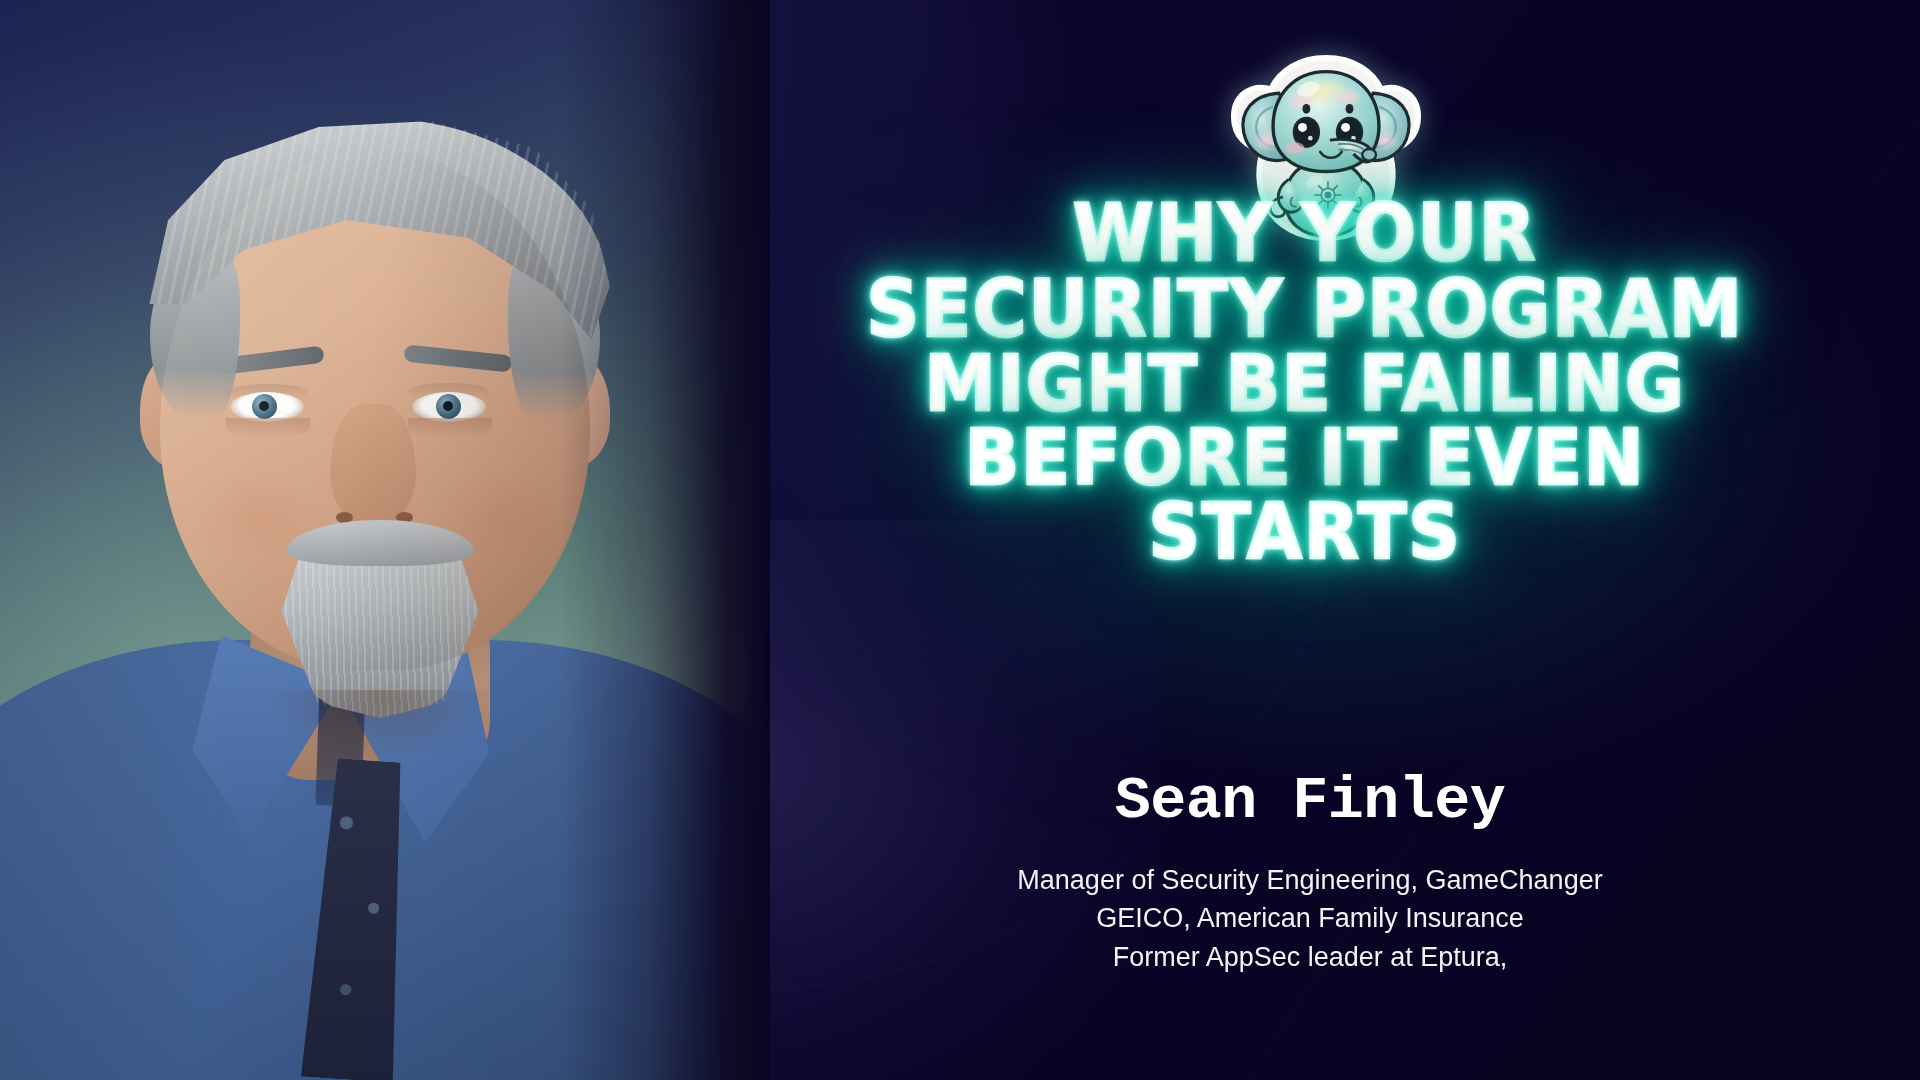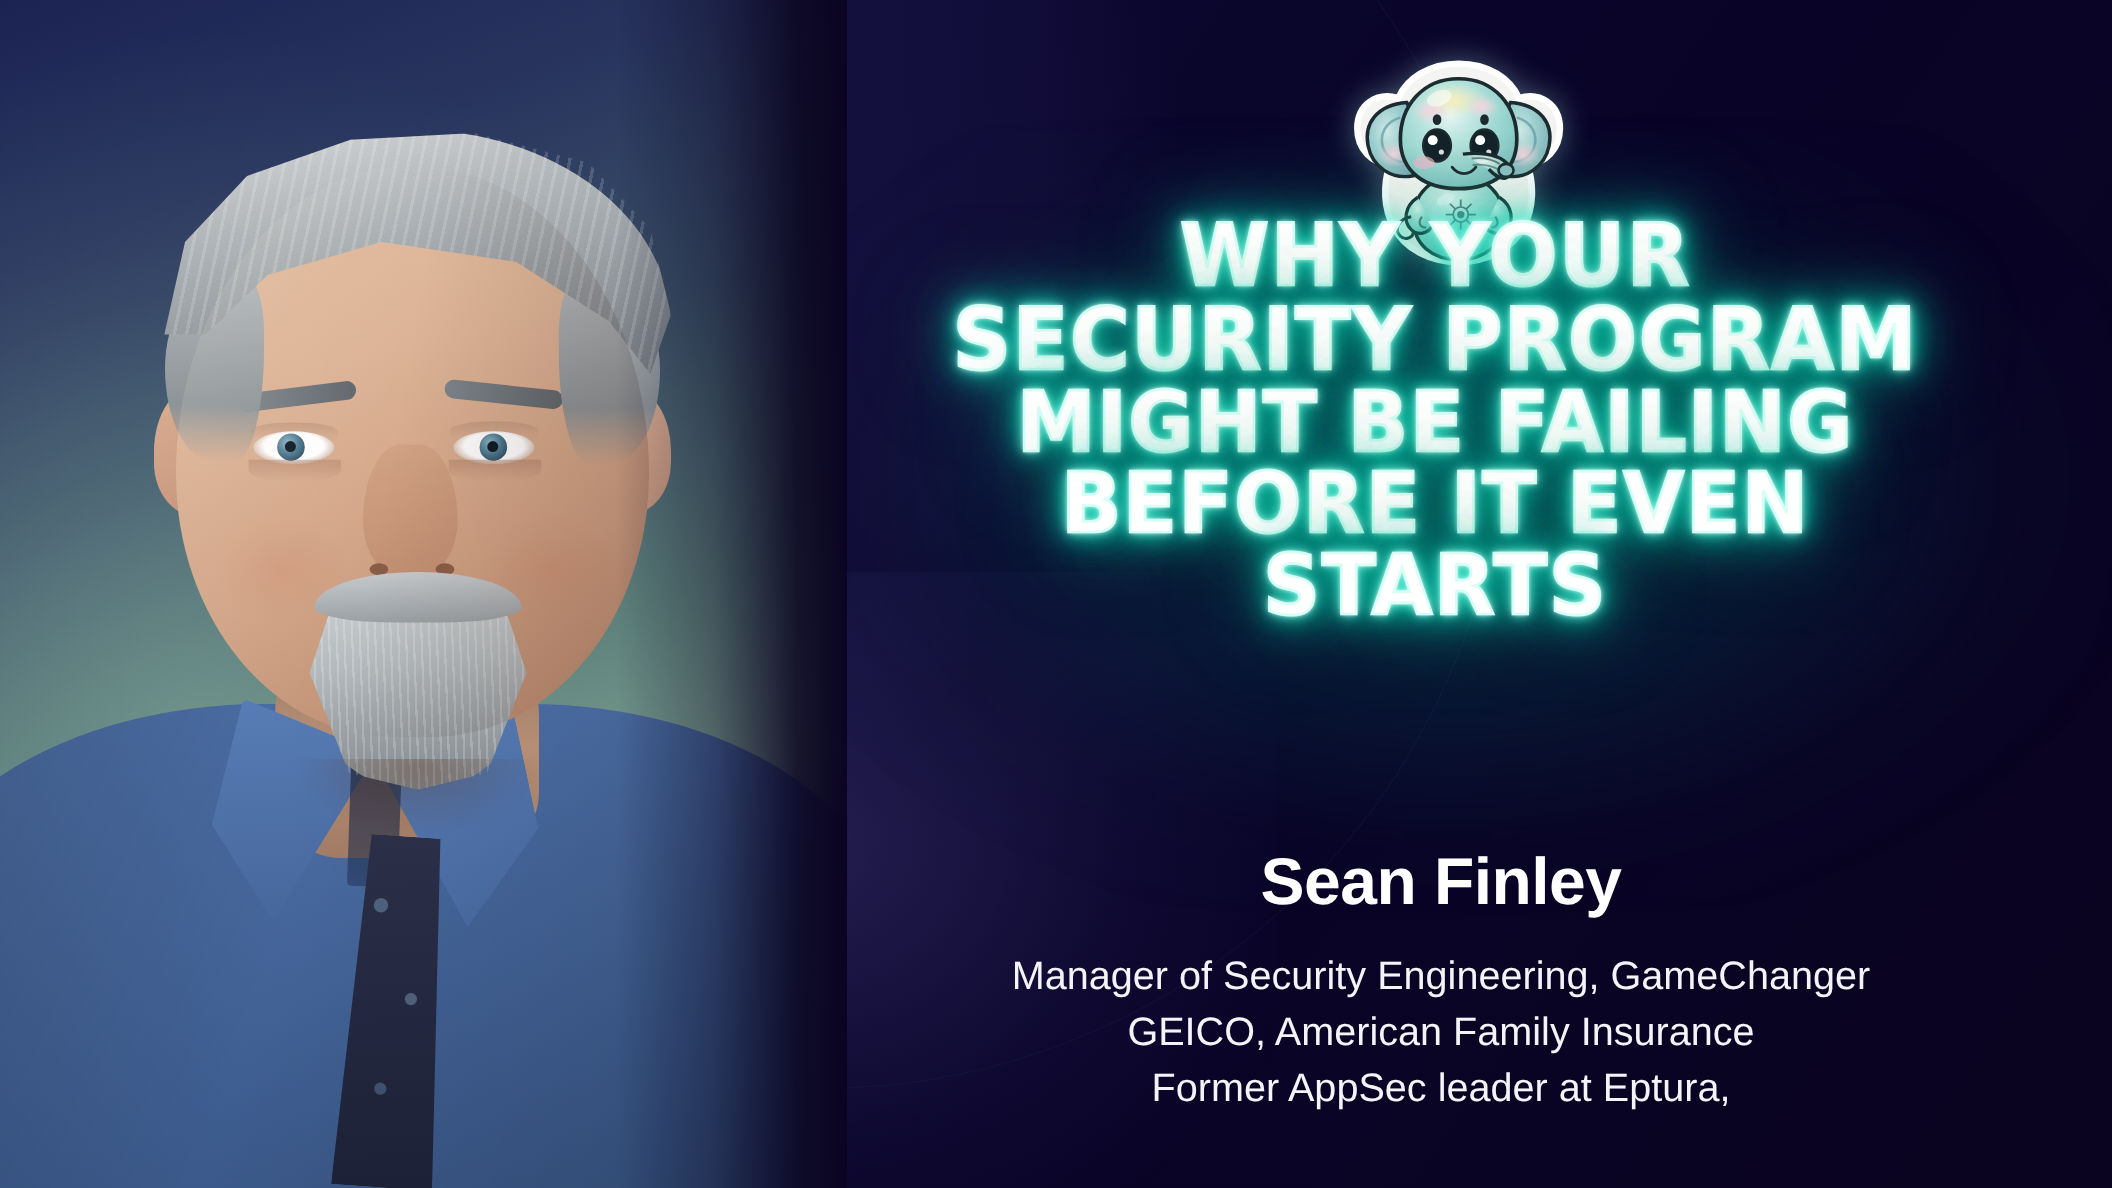--- a/index.html
+++ b/index.html
@@ -338,32 +338,32 @@
 
   
   .speaker {
     position:absolute;
     left:700px; top:770px;
     width:1220px;
     text-align:center;
     z-index:30;
   }
   .speaker-name {
-    font-family:Liberation Sans, sans-serif;
+    font-family:Liberation Mono, monospace;
     font-weight:700;
     font-size:60px;
     color:#ffffff;
     letter-spacing:-0.5px;
     line-height:1.05;
   }
   .credentials {
     margin-top:28px;
     font-family:"Liberation Sans", sans-serif;
     font-weight:400;
-    font-size:36px;
+    font-size:27px;
     color:#f3f3f8;
     line-height:1.42;
   }
   .cred-line { white-space:nowrap; }
 </style>
 </head>
 <body>
 
 <div id="poster">
 

